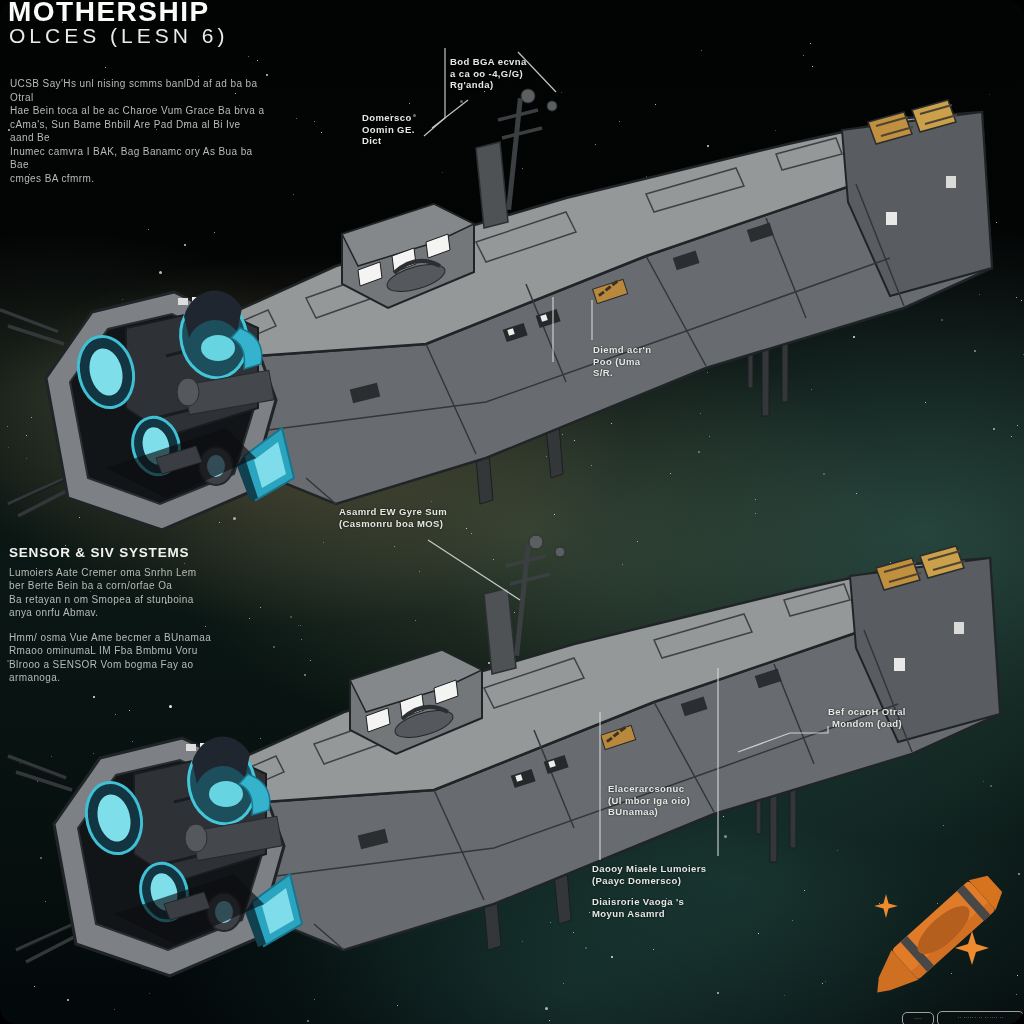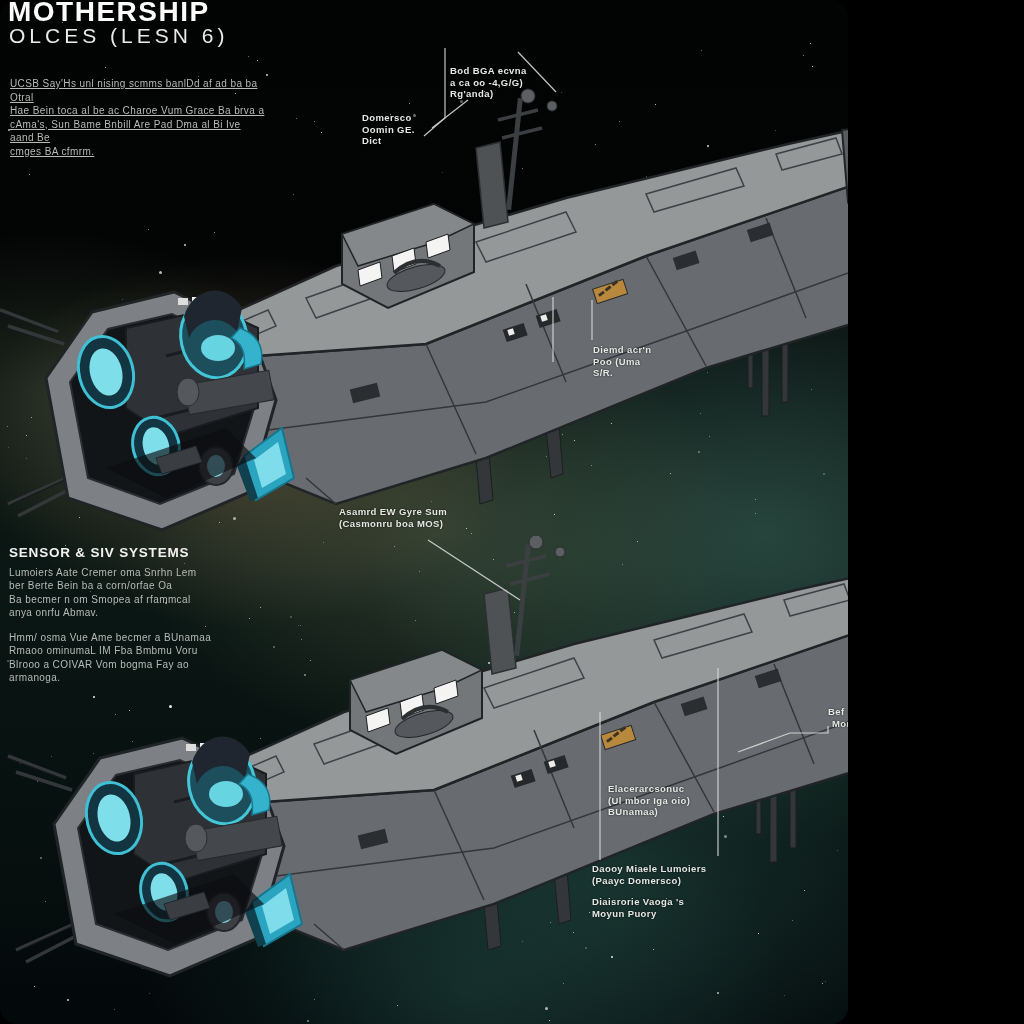--- a/index.html
+++ b/index.html
@@ -1,36 +1,36 @@
 <!DOCTYPE html>
 <html><head>
 <meta charset="utf-8">
 <style>
   html,body{margin:0;padding:0;background:#000;}
-  .canvas{position:relative;width:848px;height:1024px;overflow:hidden;
+  .canvas{position:relative;width:1024px;height:1024px;overflow:hidden;
     font-family:"Liberation Sans", sans-serif;background:#050708;border-radius:17px;}
   .bg{position:absolute;inset:0;
     background:linear-gradient(180deg,#020303 0%,#030505 28%,#0b1714 55%,#071210 78%,#03080a 100%);}
   .nebula{position:absolute;inset:0;
     background:
       radial-gradient(46% 26% at 29% 43%, rgba(124,112,78,0.50), rgba(124,112,78,0) 70%),
       radial-gradient(52% 30% at 52% 52%, rgba(96,108,78,0.42), rgba(96,108,78,0) 70%),
       radial-gradient(66% 42% at 90% 52%, rgba(62,108,96,0.55), rgba(62,108,96,0) 72%),
       radial-gradient(60% 34% at 72% 86%, rgba(48,98,88,0.40), rgba(48,98,88,0) 75%),
       radial-gradient(40% 22% at 6% 38%, rgba(80,96,72,0.33), rgba(80,96,72,0) 70%),
       radial-gradient(50% 30% at 55% 97%, rgba(36,84,76,0.35), rgba(36,84,76,0) 75%);}
   #stars{position:absolute;inset:0;}
   #stars i{position:absolute;display:block;background:#fff;border-radius:50%;}
   svg.scene{position:absolute;left:0;top:0;}
   .txt{position:absolute;color:#f0f1ef;}
   .title{left:8px;top:-4px;font-size:28px;font-weight:800;letter-spacing:1.5px;color:#fbfbfa;}
   .subtitle{left:9px;top:24px;font-size:21px;font-weight:400;letter-spacing:4px;color:#e9eae7;}
   .classline{left:10px;top:49px;font-size:16px;font-weight:400;letter-spacing:2px;color:#e4e5e2;}
   .bodytext{font-size:10px;line-height:13.5px;color:#b7bbb6;letter-spacing:0.4px;}
-  .intro{left:10px;top:77px;width:255px;text-decoration:underline;}
+  .intro{left:10px;top:77px;width:255px;}
   .sensor{left:9px;top:546px;width:250px;}
   .sensor h3{margin:0 0 6px 0;font-size:13.5px;font-weight:800;letter-spacing:0.8px;color:#f2f3f0;}
   .sensor .p2{margin-top:11px;}
   .callout{position:absolute;font-size:9.5px;line-height:11.5px;font-weight:700;
     letter-spacing:0.4px;color:#e6e8e4;text-shadow:0 0 2px rgba(0,0,0,0.8);}
   .callout.center{text-align:center;}
   .badge{position:absolute;border:1px solid #9ba09b;border-radius:5px;color:#c5c8c4;
     font-size:6px;line-height:10px;text-align:center;overflow:hidden;background:rgba(10,12,12,0.4);}
   .badge.b1{left:902px;top:1012px;width:30px;height:12px;}
   .badge.b2{left:937px;top:1011px;width:85px;height:13px;}
@@ -455,40 +455,41 @@
     <polygon transform="translate(886,906) scale(0.85)" points="0,-14 3,-3 14,0 3,3 0,14 -3,3 -14,0 -3,-3" fill="#ee8b2f"></polygon>
     <polygon transform="translate(972,948)" points="0,-17 4,-4 17,0 4,4 0,17 -4,4 -17,0 -4,-4" fill="#ee8b2f"></polygon>
   </svg>
 
   <div class="txt title">MOTHERSHIP</div>
   <div class="txt subtitle">OLCES (LESN 6)</div>
   <div class="txt bodytext intro">
     <div>UCSB Say'Hs unl nising scmms banlDd af ad ba ba Otral</div>
     <div>Hae Bein toca al be ac Charoe Vum Grace Ba brva a</div>
     <div>cAma's, Sun Bame Bnbill Are Pad Dma al Bi Ive aand Be</div>
+    <div>Inumec camvra I BAK, Bag Banamc ory As Bua ba Bae</div>
     <div>cmges BA cfmrm.</div>
   </div>
 
   <div class="txt bodytext sensor">
     <h3>SENSOR &amp; SIV SYSTEMS</h3>
     <div class="p1">
       <div>Lumoiers Aate Cremer oma Snrhn Lem</div>
       <div>ber Berte Bein ba a corn/orfae Oa</div>
-      <div>Ba becmer n om Smopea af rfammcal</div>
+      <div>Ba retayan n om Smopea af stunboina</div>
       <div>anya onrfu Abmav.</div>
     </div>
     <div class="p2">
       <div>Hmm/ osma Vue Ame becmer a BUnamaa</div>
       <div>Rmaoo ominumaL IM Fba Bmbmu Voru</div>
-      <div>Blrooo a COIVAR Vom bogma Fay ao</div>
+      <div>Blrooo a SENSOR Vom bogma Fay ao</div>
       <div>armanoga.</div>
     </div>
   </div>
 
-  <div class="callout" style="left:450px;top:65px">
+  <div class="callout" style="left:450px;top:56px">
     <div>Bod BGA ecvna</div>
     <div>a ca  oo   -4,G/G)</div>
     <div>Rg'anda)</div>
   </div>
   <div class="callout" style="left:362px;top:112px">
     <div>Domersco</div>
     <div>Oomin GE.</div>
     <div>Dict</div>
   </div>
   <div class="callout" style="left:593px;top:344px">
@@ -508,18 +509,18 @@
     <div>Elacerarcsonuc</div>
     <div>(Ul mbor Iga oio)</div>
     <div>BUnamaa)</div>
   </div>
   <div class="callout" style="left:592px;top:863px">
     <div>Daooy Miaele Lumoiers</div>
     <div>(Paayc Domersco)</div>
   </div>
   <div class="callout" style="left:592px;top:896px">
     <div>Diaisrorie Vaoga 's</div>
-    <div>Moyun Puory</div>
+    <div>Moyun Asamrd</div>
   </div>
 
   <div class="badge b1">····</div>
   <div class="badge b2">·· ····· · ·· ·· ···· ··</div>
 </div>
 
 </body></html>

